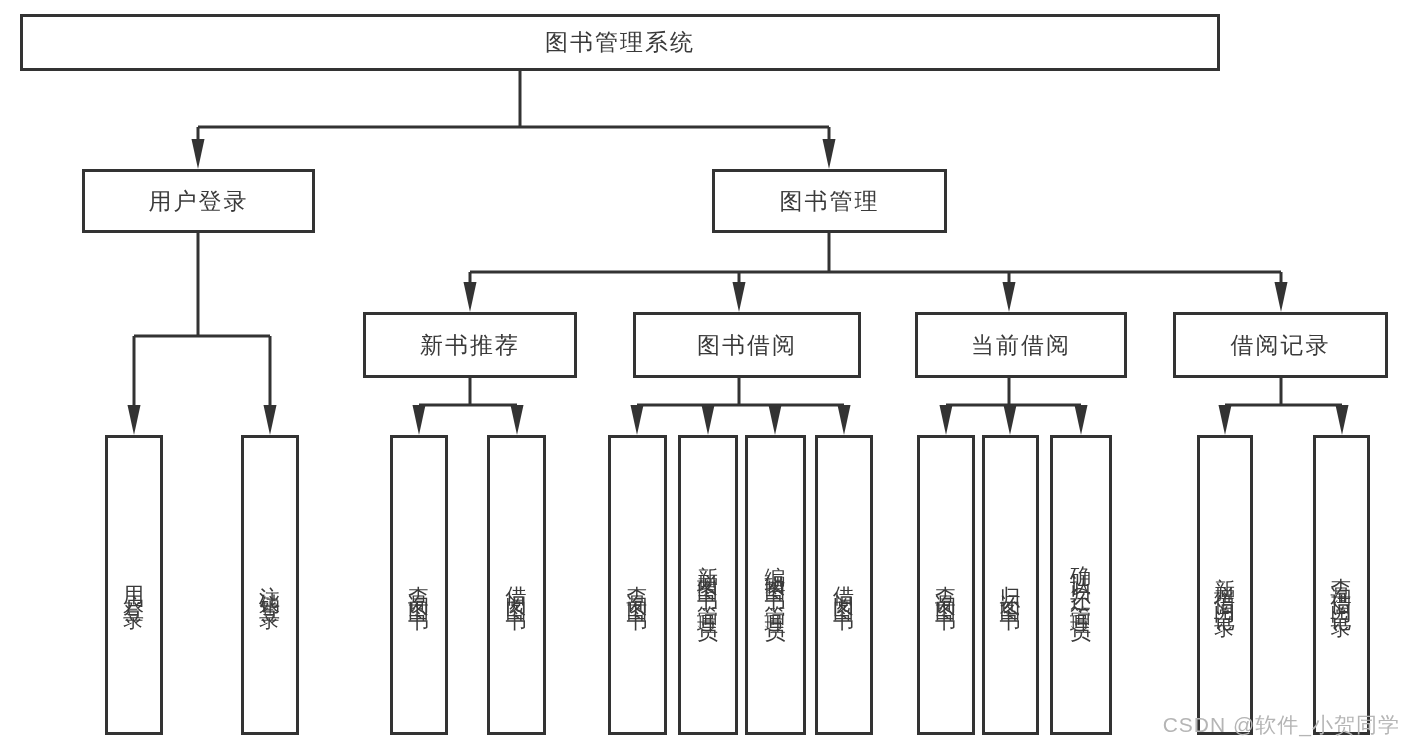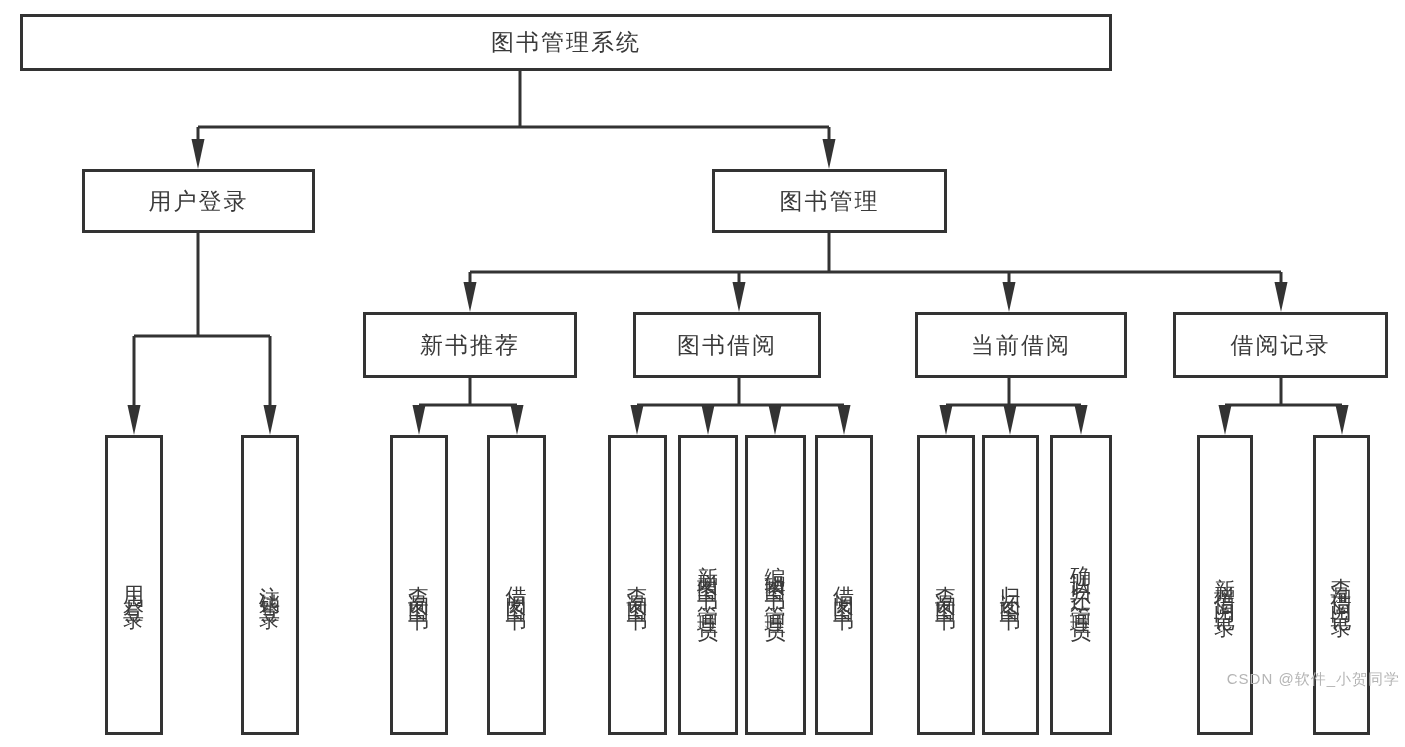--- a/index.html
+++ b/index.html
@@ -44,22 +44,22 @@
   .leaf .vtext {
     writing-mode: vertical-rl;
     text-orientation: mixed;
     letter-spacing: 8px;
     line-height: 1;
     white-space: nowrap;
   }
   .watermark {
     position: absolute;
     right: 5px;
-    top: 670px;
-    font-size: 15px;
+    top: 711px;
+    font-size: 21px;
     letter-spacing: 1px;
     color: var(--watermark);
     z-index: 5;
     white-space: nowrap;
   }
 </style>
 </head>
 <body>
 
 <div class="stage">
@@ -105,35 +105,35 @@
       <polygon points="768.5,405 781.5,405 775,435"></polygon>
       <polygon points="837.5,405 850.5,405 844,435"></polygon>
       <polygon points="939.5,405 952.5,405 946,435"></polygon>
       <polygon points="1003.5,405 1016.5,405 1010,435"></polygon>
       <polygon points="1074.5,405 1087.5,405 1081,435"></polygon>
       <polygon points="1218.5,405 1231.5,405 1225,435"></polygon>
       <polygon points="1335.5,405 1348.5,405 1342,435"></polygon>
     </g>
   </svg>
 
-  <div class="node" style="left:20px; top:14px; width:1092px; height:57px;">
+  <div class="node" style="left:20px; top:14px; width:1200px; height:57px;">
     <span>图书管理系统</span>
   </div>
 
   <div class="node" style="left:82px; top:169px; width:233px; height:64px;">
     <span>用户登录</span>
   </div>
   <div class="node" style="left:363px; top:312px; width:214px; height:66px;">
     <span>新书推荐</span>
   </div>
 
   <div class="node" style="left:712px; top:169px; width:235px; height:64px;">
     <span>图书管理</span>
   </div>
-  <div class="node" style="left:633px; top:312px; width:188px; height:66px;">
+  <div class="node" style="left:633px; top:312px; width:228px; height:66px;">
     <span>图书借阅</span>
   </div>
   <div class="node" style="left:903px; top:312px; width:212px; height:66px;margin-left:12px;">
     <span>当前借阅</span>
   </div>
   <div class="node" style="left:1173px; top:312px; width:215px; height:66px;">
     <span>借阅记录</span>
   </div>
 
   <div class="node leaf" style="left:105px; width:58px;">

